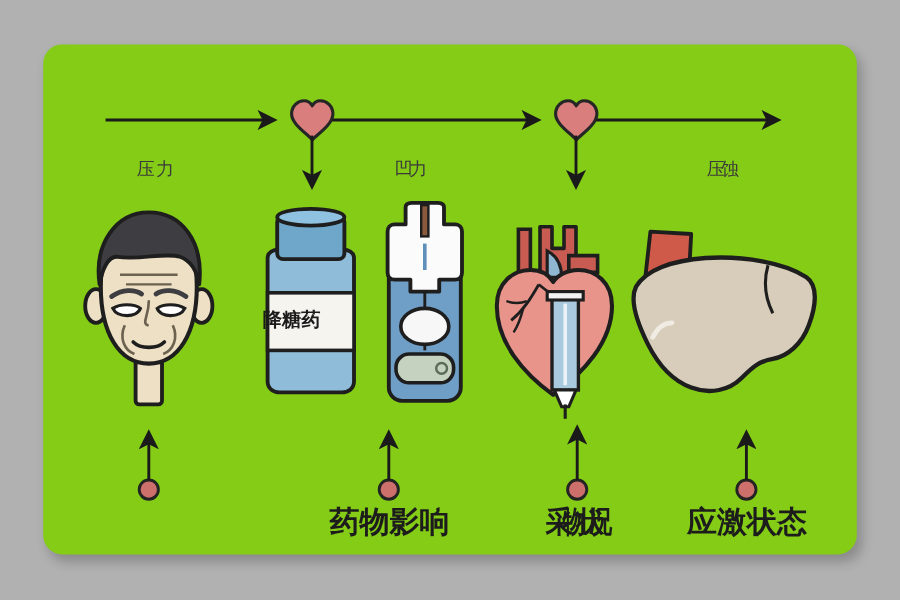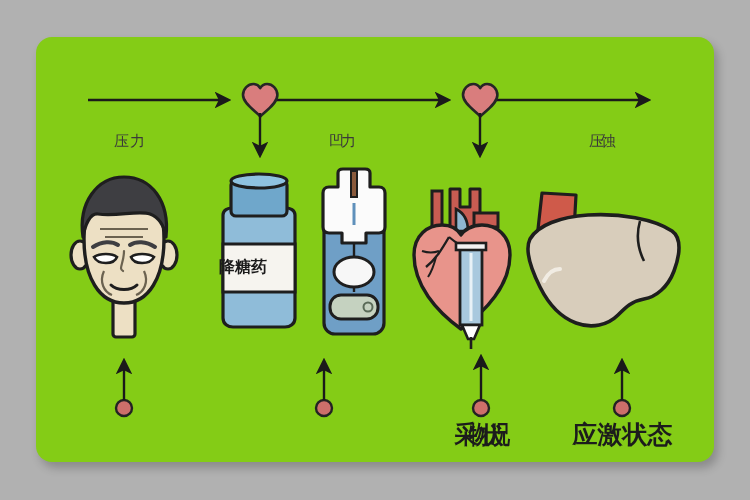--- a/index.html
+++ b/index.html
@@ -225,20 +225,21 @@
       <line x1="288" y1="73" x2="288" y2="34" stroke="#1a1a1a" stroke-width="2.4" marker-end="url(#upHead)"></line>
 
       <circle cx="445" cy="81" r="8" fill="#cd6f6a" stroke="#232323" stroke-width="2.4"></circle>
       <line x1="445" y1="73" x2="445" y2="30" stroke="#1a1a1a" stroke-width="2.4" marker-end="url(#upHead)"></line>
 
       <circle cx="586" cy="81" r="8" fill="#cd6f6a" stroke="#232323" stroke-width="2.4"></circle>
       <line x1="586" y1="73" x2="586" y2="34" stroke="#1a1a1a" stroke-width="2.4" marker-end="url(#upHead)"></line>
     </svg>
 
 
+    <div class="bottom-label" style="left:236px; top:381px; width:105px;">药物影响</div>
 
     <div class="bottom-label garbled" style="left:388px; top:381px; width:120px;">
       <span class="g1">采</span><span class="g2">物</span><span class="g3">状</span><span class="g4">况</span>
     </div>
 
     <div class="bottom-label" style="left:534px; top:381px; width:105px;">应激状态</div>
 
   </div>
 </div>
 

